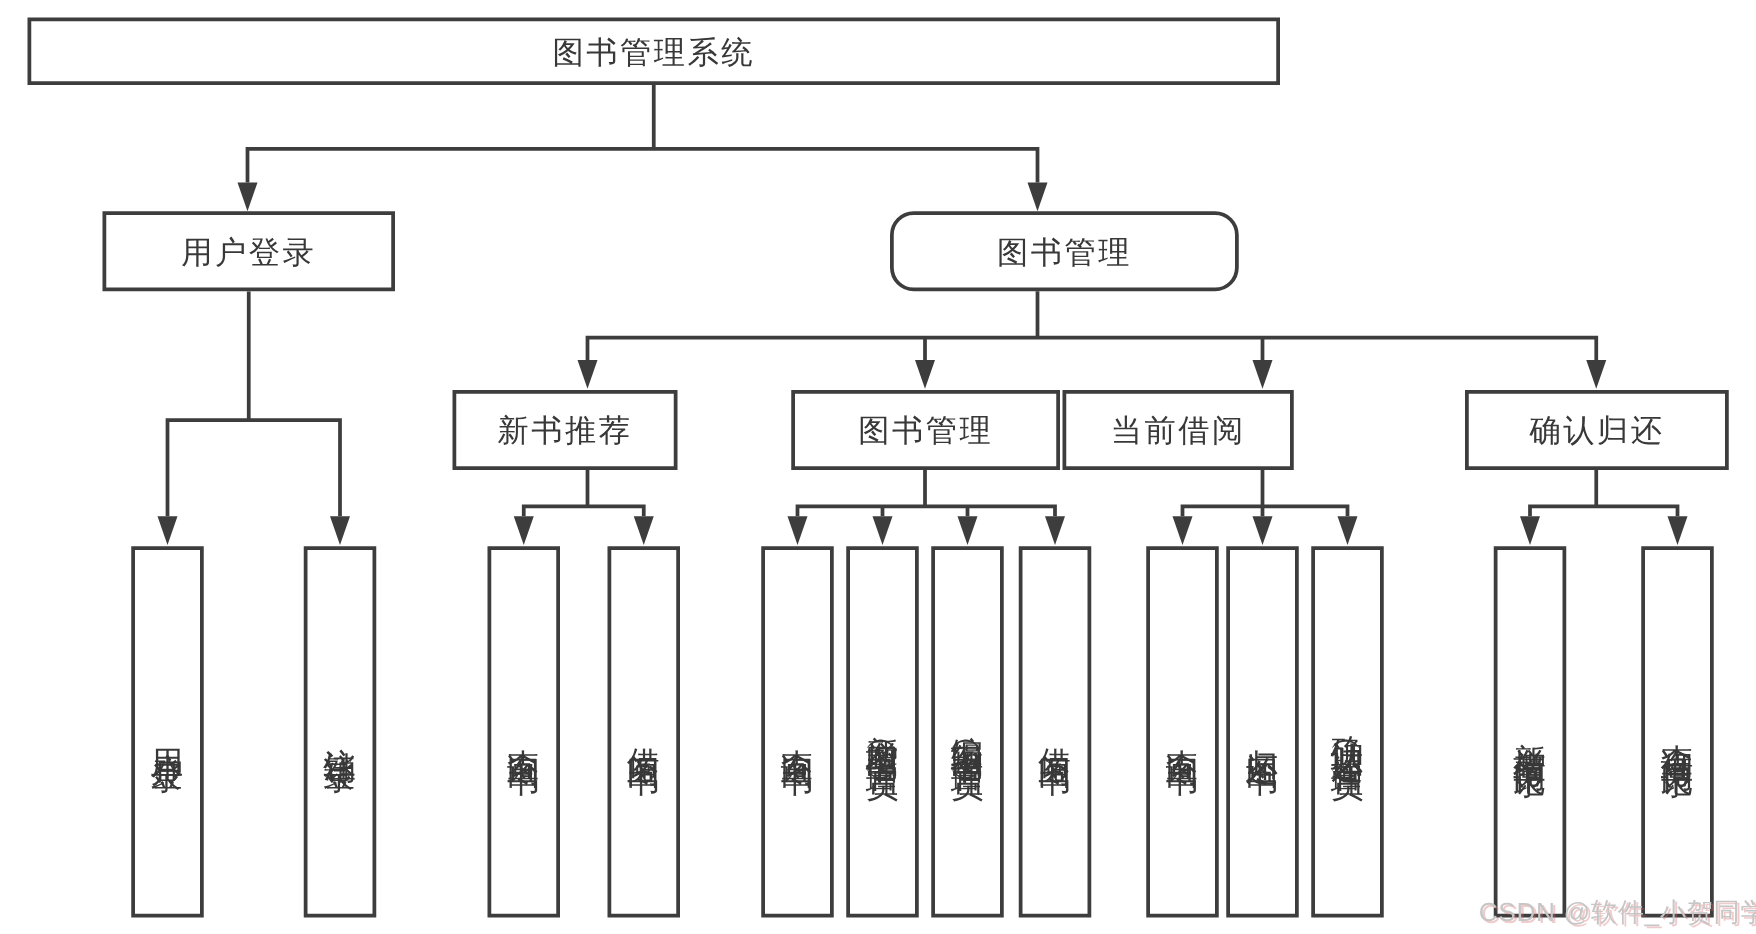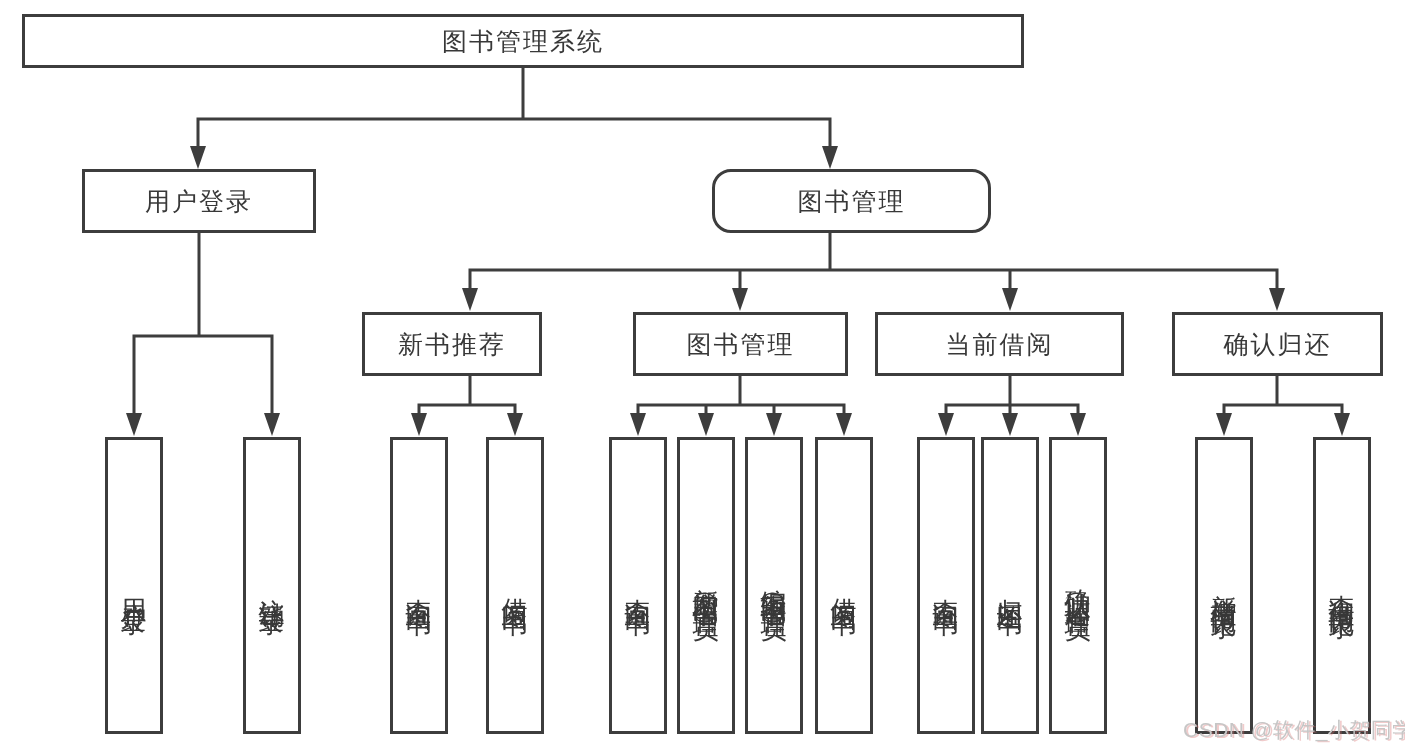--- a/index.html
+++ b/index.html
@@ -25,21 +25,21 @@
     justify-content: center;
     color: #383838;
     z-index: 1;
   }
   .h-box { font-size: 25px; letter-spacing: 2px; }
   .box-root   { left: 22px;  top: 14px;  width: 1002px; height: 54px; }
   .box-l2-a   { left: 82px;  top: 169px; width: 234px;  height: 64px; }
   .box-l2-b   { left: 712px; top: 169px; width: 279px;  height: 64px; border-radius: 19px; }
   .box-l3-a   { left: 362px; top: 312px; width: 180px;  height: 64px; }
   .box-l3-b   { left: 633px; top: 312px; width: 215px;  height: 64px; }
-  .box-l3-c   { left: 875px; top: 312px; width: 249px;  height: 64px; }
+  .box-l3-c   { left: 850px; top: 312px; width: 185px;  height: 64px; }
   .box-l3-d   { left: 1172px;top: 312px; width: 211px;  height: 64px; }
 
   .leaf { top: 437px; width: 58px; height: 297px; }
   .leaf span {
     writing-mode: vertical-rl;
     text-orientation: mixed;
     font-size: 26px;
     letter-spacing: 4px;
     line-height: 1;
     white-space: nowrap;

